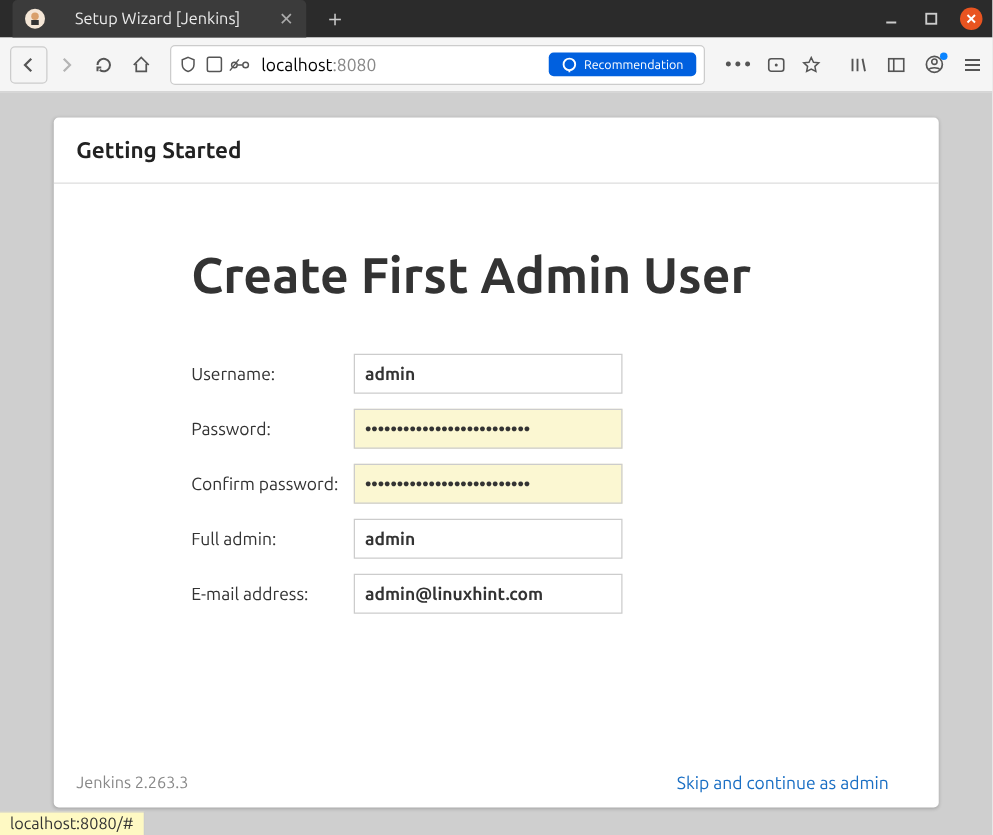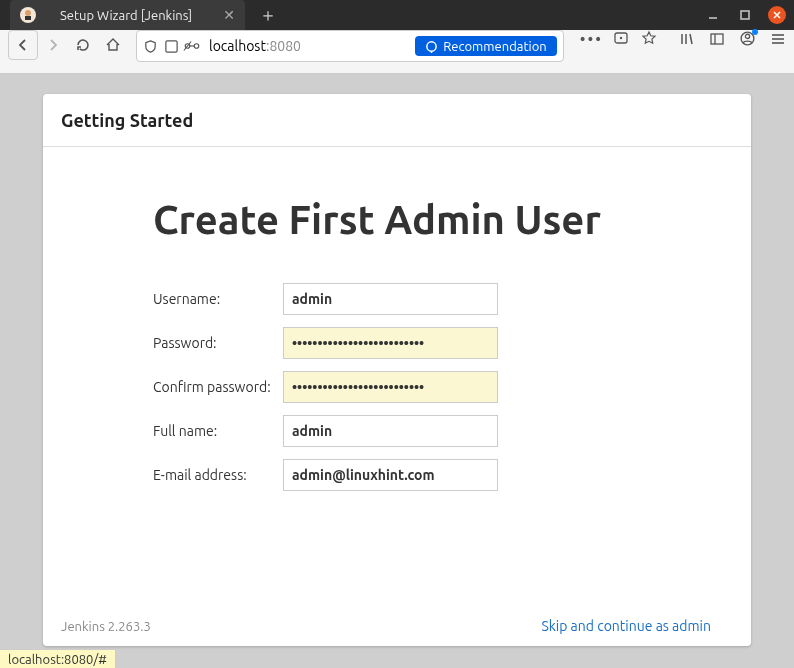--- a/index.html
+++ b/index.html
@@ -9,25 +9,25 @@
   .titlebar { height: 30px; background: #2b2b2b; display: flex; align-items: center; padding: 0 8px; }
   .tab { height: 30px; background: #3b3b3b; display: flex; align-items: center; padding: 0 10px; margin-left: 2px; border-top-left-radius: 4px; border-top-right-radius: 4px; gap: 17px; }
   .favicon { width: 16px; height: 16px; border-radius: 50%; background: #f4e6d6; margin-right: 7px; display:flex; align-items:center; justify-content:center; font-size:10px;}
   .tab-title { color: #eaeaea; font-size: 13px; }
   .tab-close { color: #aaa; font-size: 14px; margin-left: 14px; }
   .new-tab { color: #ccc; font-size: 18px; margin-left: 14px; }
   .spacer { flex: 1; }
   .win-btn { width: 18px; height: 18px; margin-left: 14px; display:flex; align-items:center; justify-content:center; color:#ccc; font-size:12px; }
   .win-close { background: #e95420; border-radius: 50%; width: 18px; height:18px; color:#fff; }
 
-  .toolbar { height: 44px; background: #f5f5f5; border-bottom: 1px solid #ccc; display:flex; align-items:flex-start; padding: 0 8px; }
+  .toolbar { height: 44px; background: #f5f5f5; border-bottom: 1px solid #ccc; display:flex; align-items:center; padding: 0 8px; }
   .nav-btn { width: 30px; height:30px; display:flex; align-items:center; justify-content:center; color:#555; }
   .nav-back { border:1px solid #ccc; border-radius:4px; }
   .urlbox { flex:1; height:32px; background:#fff; border:1px solid #ccc; border-radius:4px; display:flex; align-items:center; padding:0 6px; margin:0 8px; font-size:14px; color:#333; }
-  .pill { background:#0060df; color:#fff; font-size:13px; padding:3px 10px; border-radius:4px; display:flex; align-items:center; gap:5px; margin-left:6px; }
+  .pill { background:#0060df; color:#fff; font-size:10px; padding:3px 10px; border-radius:4px; display:flex; align-items:center; gap:5px; margin-left:6px; }
   .dots { letter-spacing:2px; color:#555; margin-left:8px; }
   .right-icons { display:flex; align-items:center; gap:14px; margin-left:6px; color:#444; }
 
   
   .page { position:relative; height: calc(668px - 30px - 44px); }
 
   .card { position:absolute; left:43px; top:20px; right:43px; bottom:22px; background:#fff; border-radius:4px; box-shadow:0 1px 3px rgba(0,0,0,0.2); display:flex; flex-direction:column; overflow:hidden; }
   .card-header { padding:16px 18px; border-bottom:1px solid #ddd; }
   .card-header h2 { font-size:18px; font-weight:700; color:#222; }
   .card-body { flex:1; padding: 50px 110px 0 110px; }
@@ -198,21 +198,21 @@
       </div>
       <div class="form-row">
         <label>Password:</label>
         <input type="text" class="autofill" value="••••••••••••••••••••••••••" style="">
       </div>
       <div class="form-row">
         <label>Confirm password:</label>
         <input type="text" class="autofill" value="••••••••••••••••••••••••••" style="">
       </div>
       <div class="form-row">
-        <label>Full name:</label>
+        <label>Full admin:</label>
         <input type="text" value="admin" style="">
       </div>
       <div class="form-row">
         <label>E-mail address:</label>
         <input type="text" value="admin@linuxhint.com" style="">
       </div>
     </div>
 
     <div class="card-footer">
       <span class="version">Jenkins 2.263.3</span>

